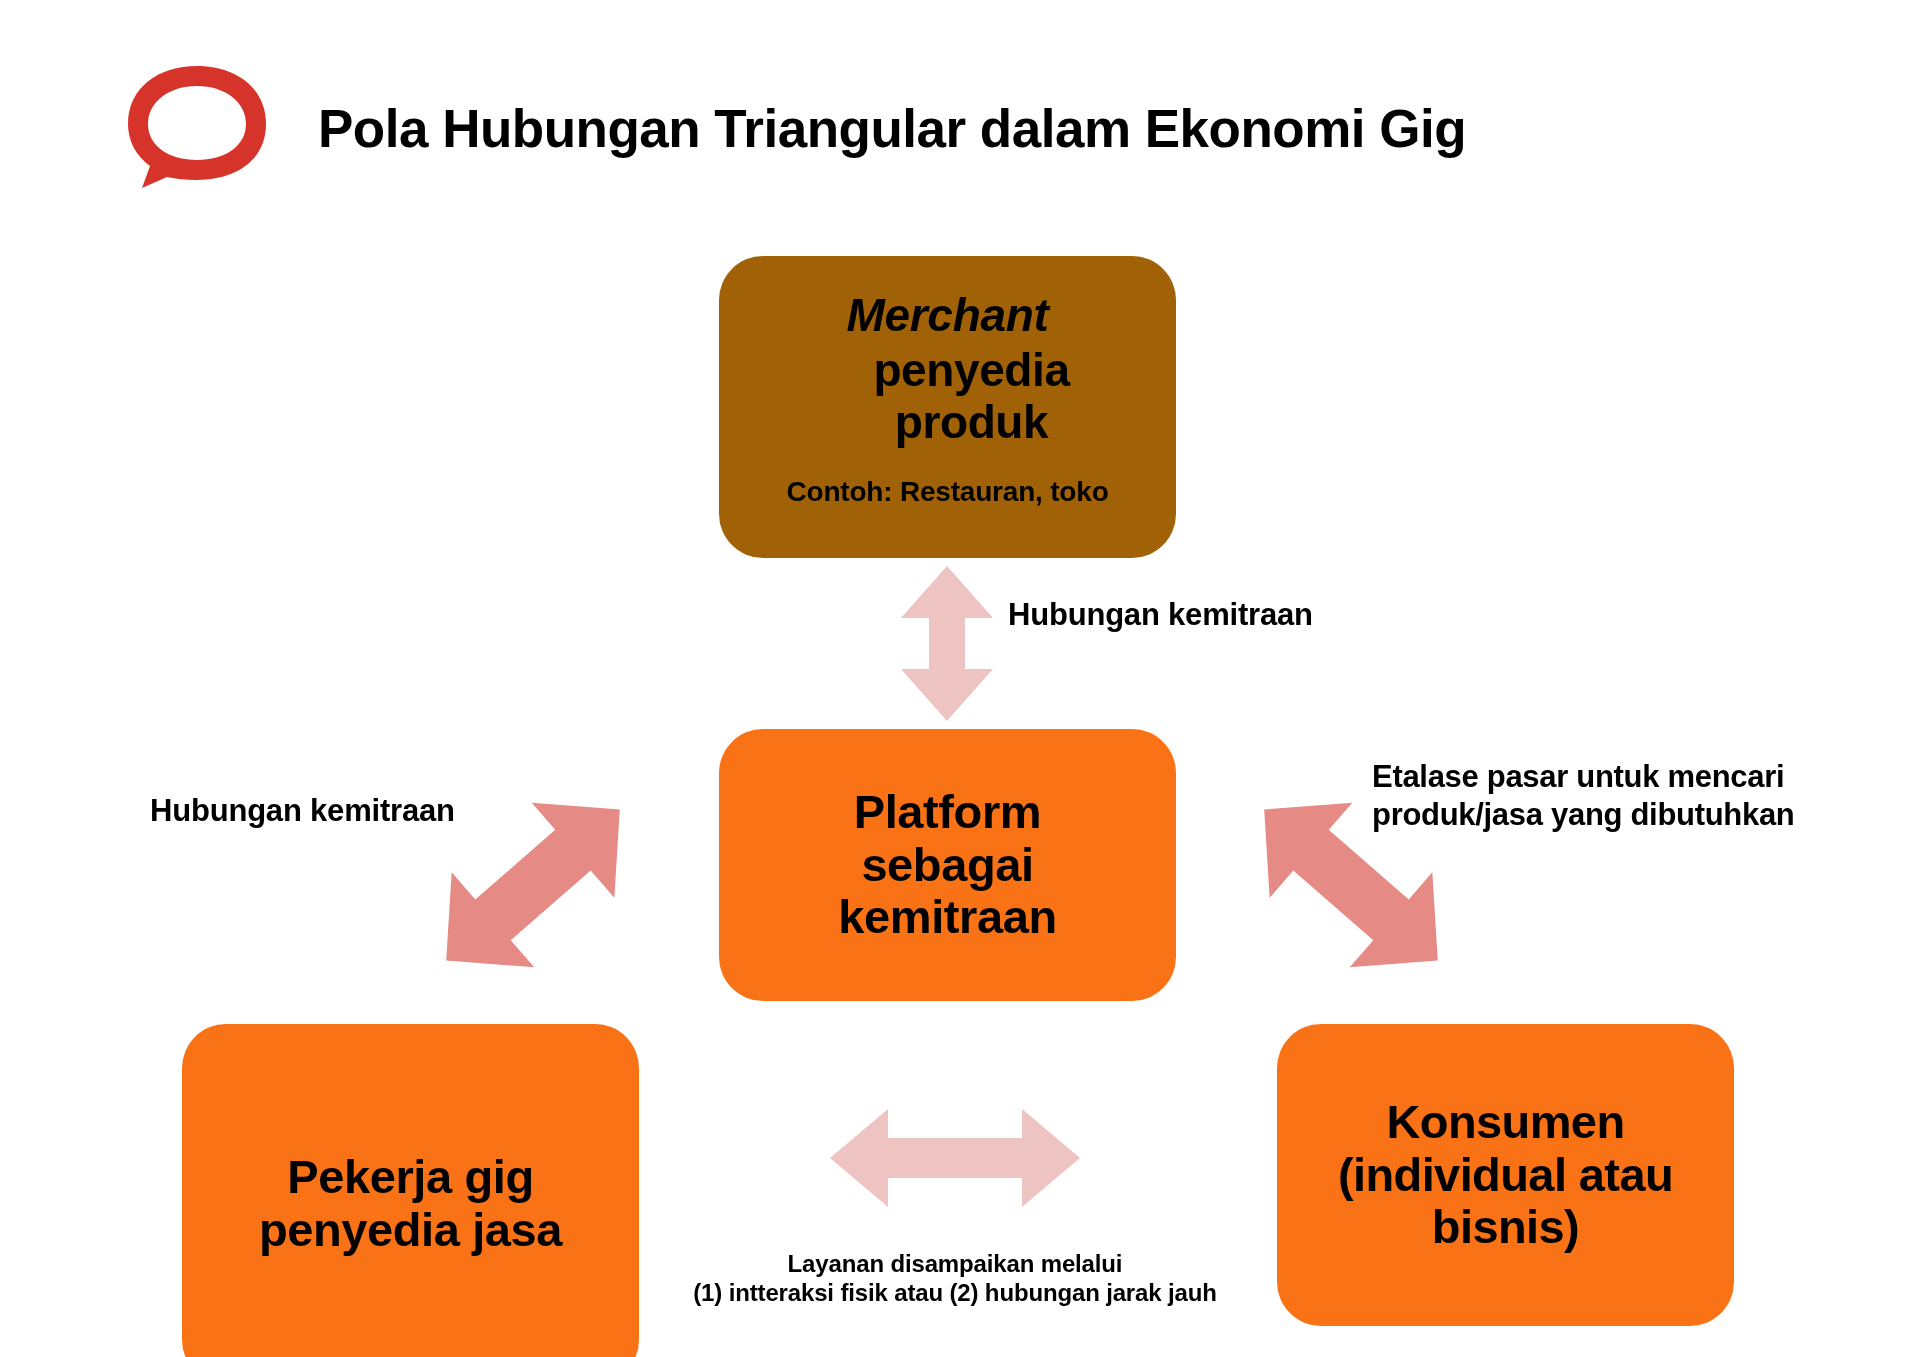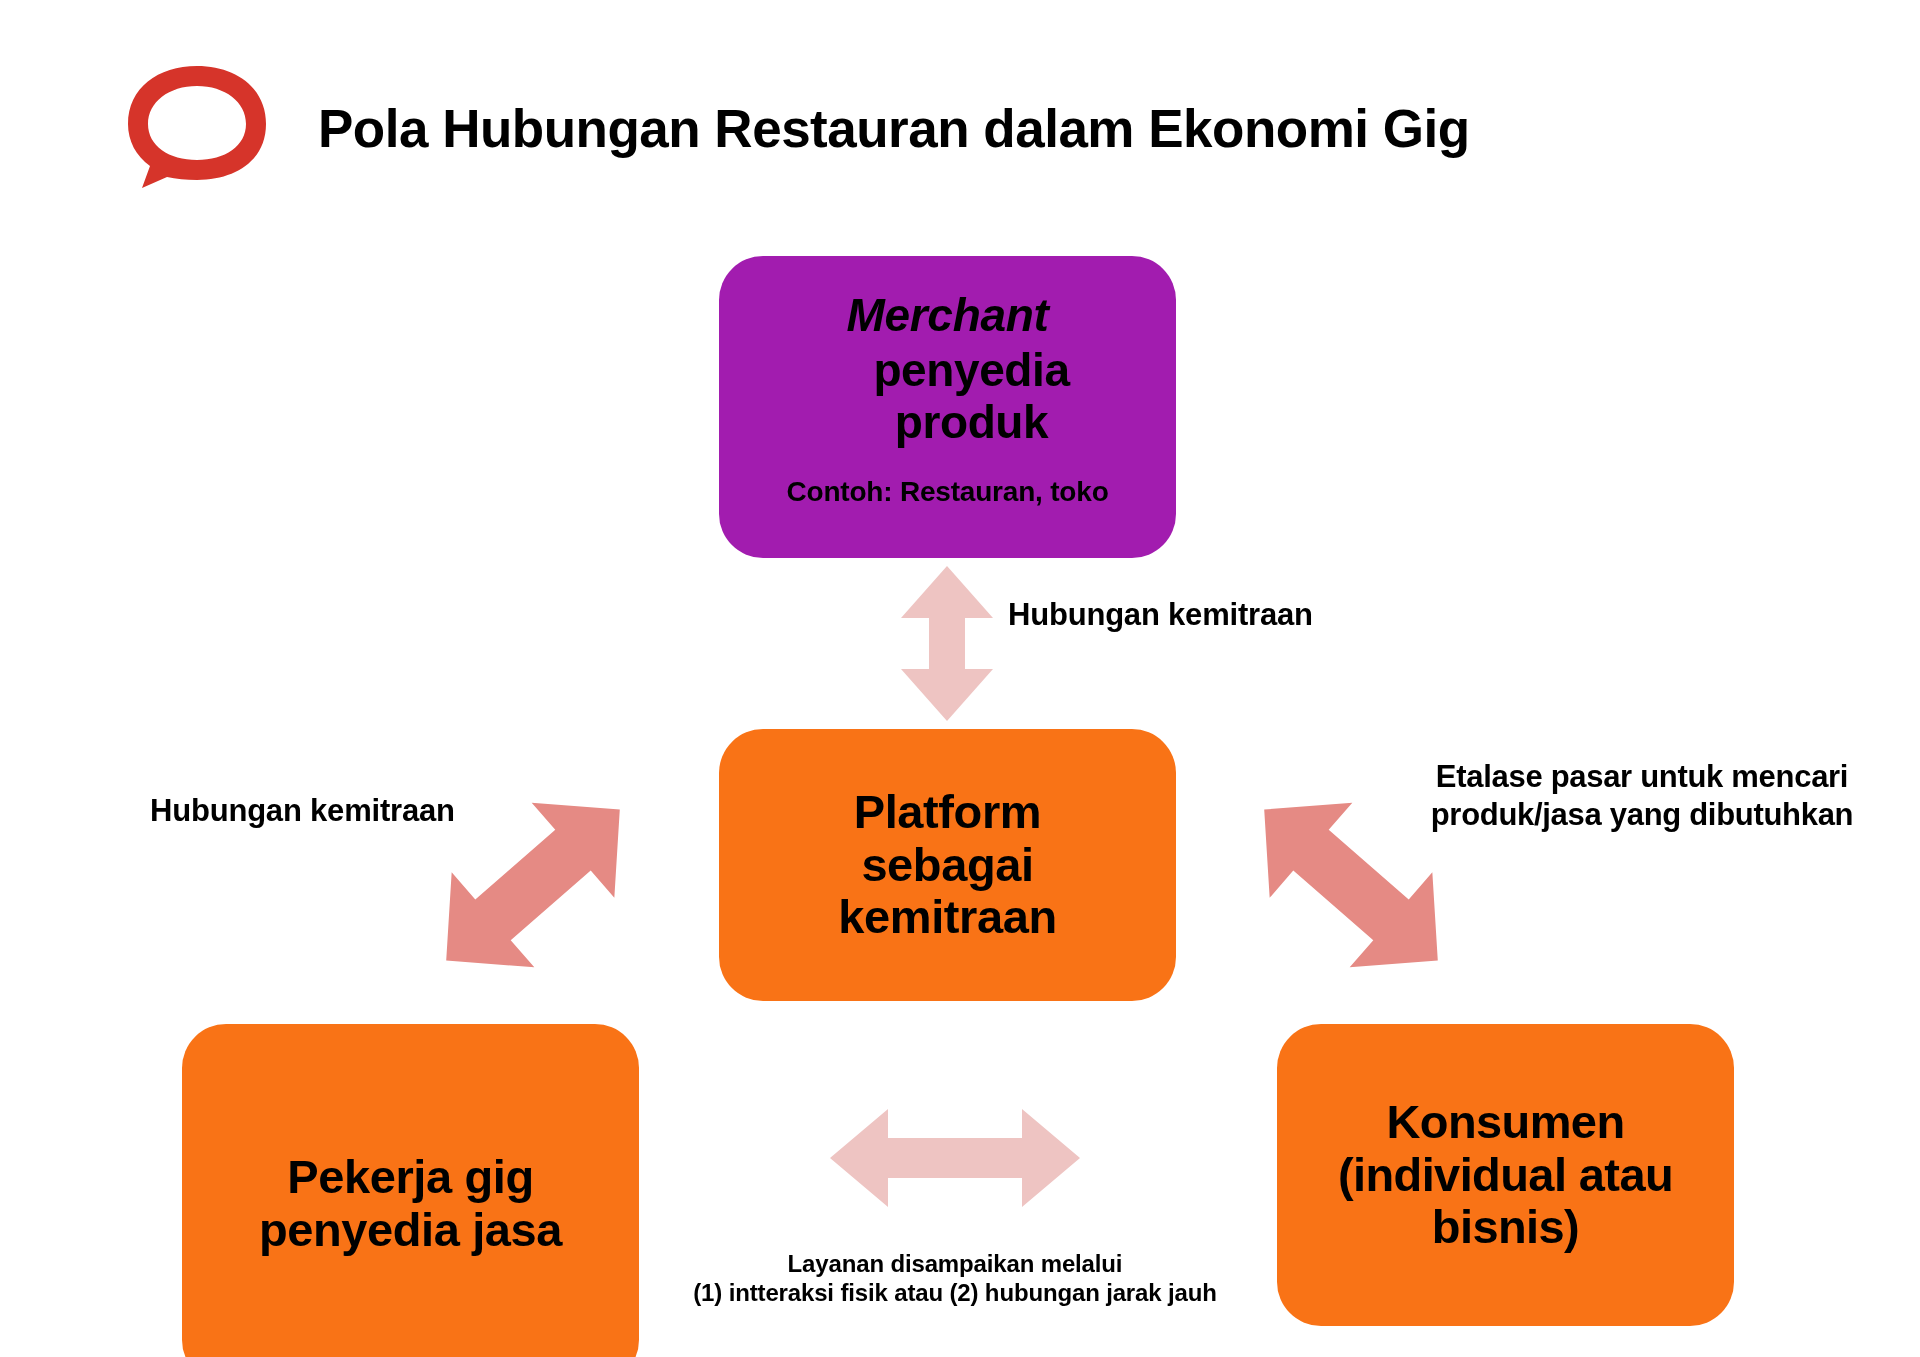--- a/index.html
+++ b/index.html
@@ -48,21 +48,21 @@
   .node {
     position: absolute;
     border-radius: 44px;
     display: flex;
     flex-direction: column;
     align-items: center;
     justify-content: center;
     text-align: center;
     box-sizing: border-box;
   }
-  .node-light { background: #a21caf; }
+  .node-light { background: #a16207; }
   .node-strong { background: #f97316; }
 
   .node-line {
     font-weight: 700;
     color: #000000;
     line-height: 1.12;
   }
 
   
   #node-merchant {
@@ -168,21 +168,21 @@
     font-size: 31px;
     letter-spacing: -0.2px;
     white-space: nowrap;
   }
   #label-consumer-platform {
     left: 1372px;
     top: 758px;
     width: 540px;
     font-size: 31px;
     letter-spacing: -0.3px;
-    text-align: center;
+    text-align: left;
   }
   #label-worker-consumer {
     left: 655px;
     top: 1249px;
     width: 600px;
     font-size: 24px;
     letter-spacing: -0.15px;
     text-align: center;
   }
   .label-line { display: block; }
@@ -205,21 +205,21 @@
                  C 12 94, 4 79, 4 62
                  C 4 26, 34 4, 73 4 Z
                  M 73 24
                  C 45 24, 24 40, 24 62
                  C 24 84, 45 98, 73 98
                  C 101 98, 122 84, 122 62
                  C 122 40, 101 24, 73 24 Z" fill="#d6342a" fill-rule="evenodd"></path>
       </svg>
     </div>
 
-    <div id="page-title">Pola Hubungan Restauran dalam Ekonomi Gig</div>
+    <div id="page-title">Pola Hubungan Triangular dalam Ekonomi Gig</div>
   </div>
 
   <div id="node-merchant" class="node node-light">
     <div id="merchant-title" class="node-line">Merchant</div>
     <div id="merchant-sub" class="node-line">penyedia produk</div>
     <div id="merchant-example">Contoh: Restauran, toko</div>
   </div>
 
   <div id="node-platform" class="node node-strong">
     <div class="node-line">Platform</div>

